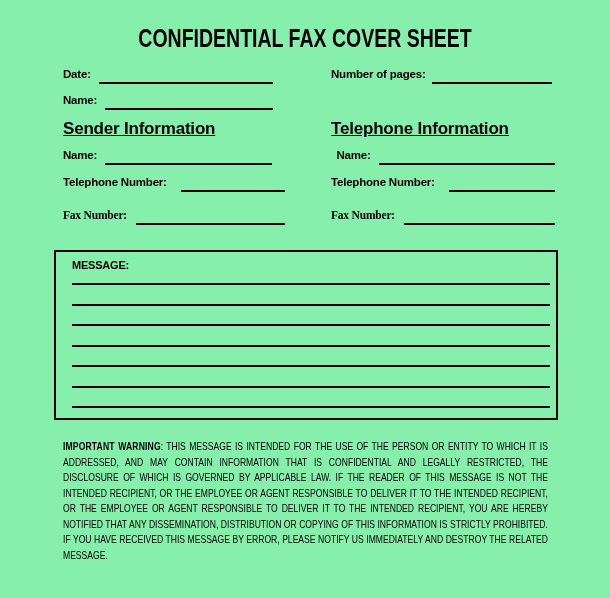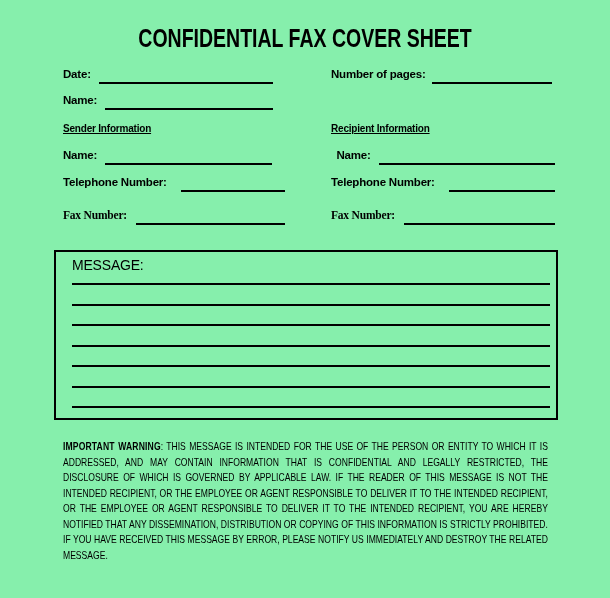--- a/index.html
+++ b/index.html
@@ -31,21 +31,21 @@
   .cell-r { width: 224px; }
   .lbl {
     font-size: 11.5px;
     font-weight: bold;
     line-height: 15px;
     white-space: nowrap;
     letter-spacing: -0.2px;
     text-align: center;
   }
   .heading {
-    font-size: 10px;
+    font-size: 17px;
     font-weight: bold;
     line-height: 15px;
     text-decoration: underline;
     letter-spacing: -0.2px;
   }
   .line {
     flex: 1 1 auto;
     height: 2px;
     border-bottom: 2px solid #000000;
     margin-left: 8px;
@@ -69,22 +69,22 @@
   .message-box {
     box-sizing: border-box;
     margin-top: 27px;
     margin-left: -9px;
     width: 504px;
     height: 170px;
     border: 2px solid #000000;
     padding: 6px 10px 0 16px;
   }
   .message-label {
-    font-size: 14px;
-    font-weight: normal;
+    font-size: 11px;
+    font-weight: bold;
     line-height: 15px;
     letter-spacing: -0.2px;
   }
   .msg-line {
     height: 18.5px;
     border-bottom: 2px solid #000000;
     width: 478px;
   }
   .msg-line:first-child { height: 10px; }
   .warning {
@@ -124,21 +124,21 @@
         <span class="lbl">Name:</span>
         <span class="line line-time"></span>
       </div>
     </div>
 
     <div class="fieldrow row-head">
       <div class="cell cell-l">
         <span class="heading">Sender Information</span>
       </div>
       <div class="cell cell-r">
-        <span class="heading">Recipient Information</span>
+        <span class="heading">Telephone Information</span>
       </div>
     </div>
 
     <div class="fieldrow row-name">
       <div class="cell cell-l">
         <span class="lbl">Name:</span>
         <span class="line line-name-l"></span>
       </div>
       <div class="cell cell-r">
         <span class="lbl">Name:</span>

